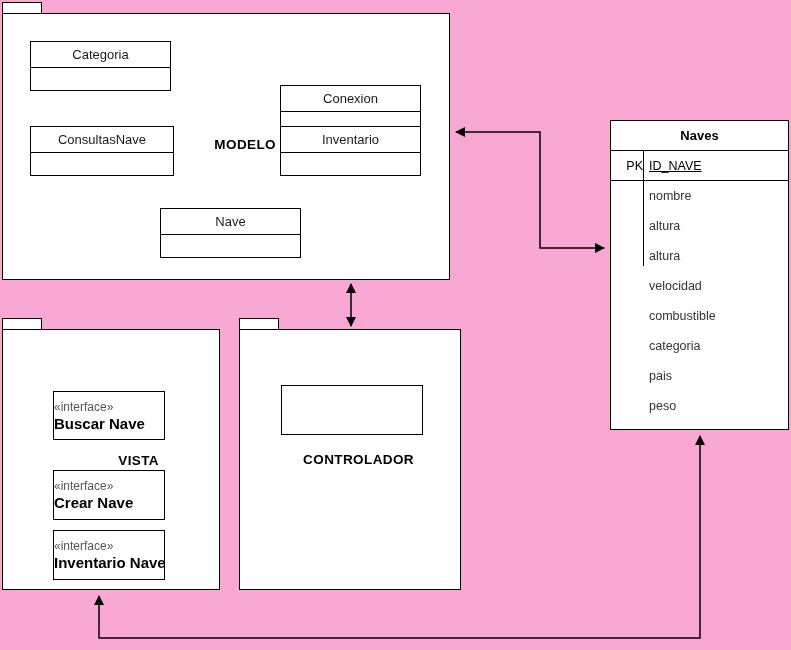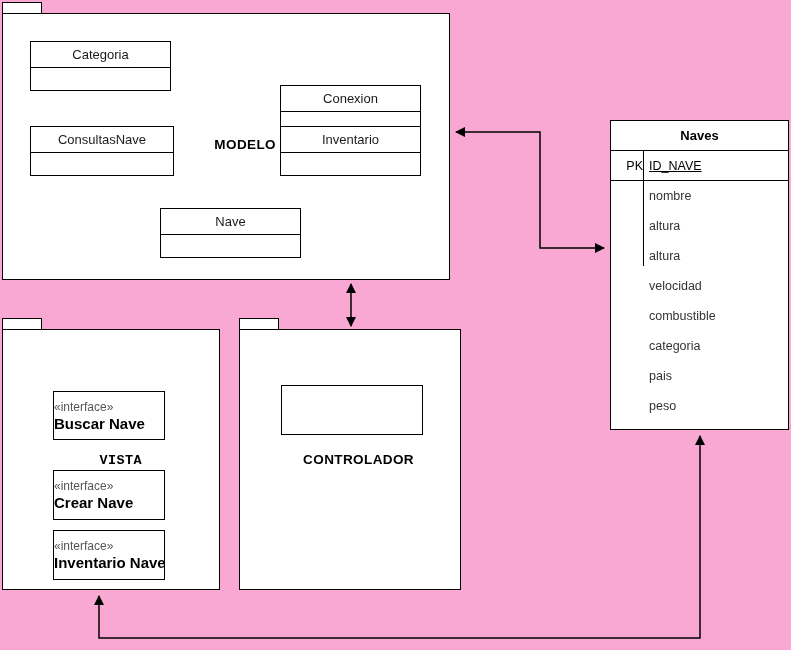--- a/index.html
+++ b/index.html
@@ -192,21 +192,21 @@
   <div class="pkg-label" style="left:176px; top:137px; width:100px;">MODELO</div>
 
   <div class="pkg-tab" style="left:2px; top:318px; width:40px; height:12px;"></div>
   <div class="pkg-body" style="left:2px; top:329px; width:218px; height:261px;"></div>
 
   <div class="iface" style="left:53px; top:391px; width:112px; height:49px;">
     <div class="iface-stereo">«interface»</div>
     <div class="iface-name">Buscar Nave</div>
   </div>
 
-  <div class="pkg-label" style="left:42px; top:453px; width:100px;font-family:Liberation Mono, monospace;">VISTA</div>
+  <div class="pkg-label" style="left:59px; top:453px; width:100px;">VISTA</div>
 
   <div class="iface" style="left:53px; top:470px; width:112px; height:50px;">
     <div class="iface-stereo">«interface»</div>
     <div class="iface-name">Crear Nave</div>
   </div>
 
   <div class="iface" style="left:53px; top:530px; width:112px; height:50px;">
     <div class="iface-stereo">«interface»</div>
     <div class="iface-name">Inventario Nave</div>
   </div>

